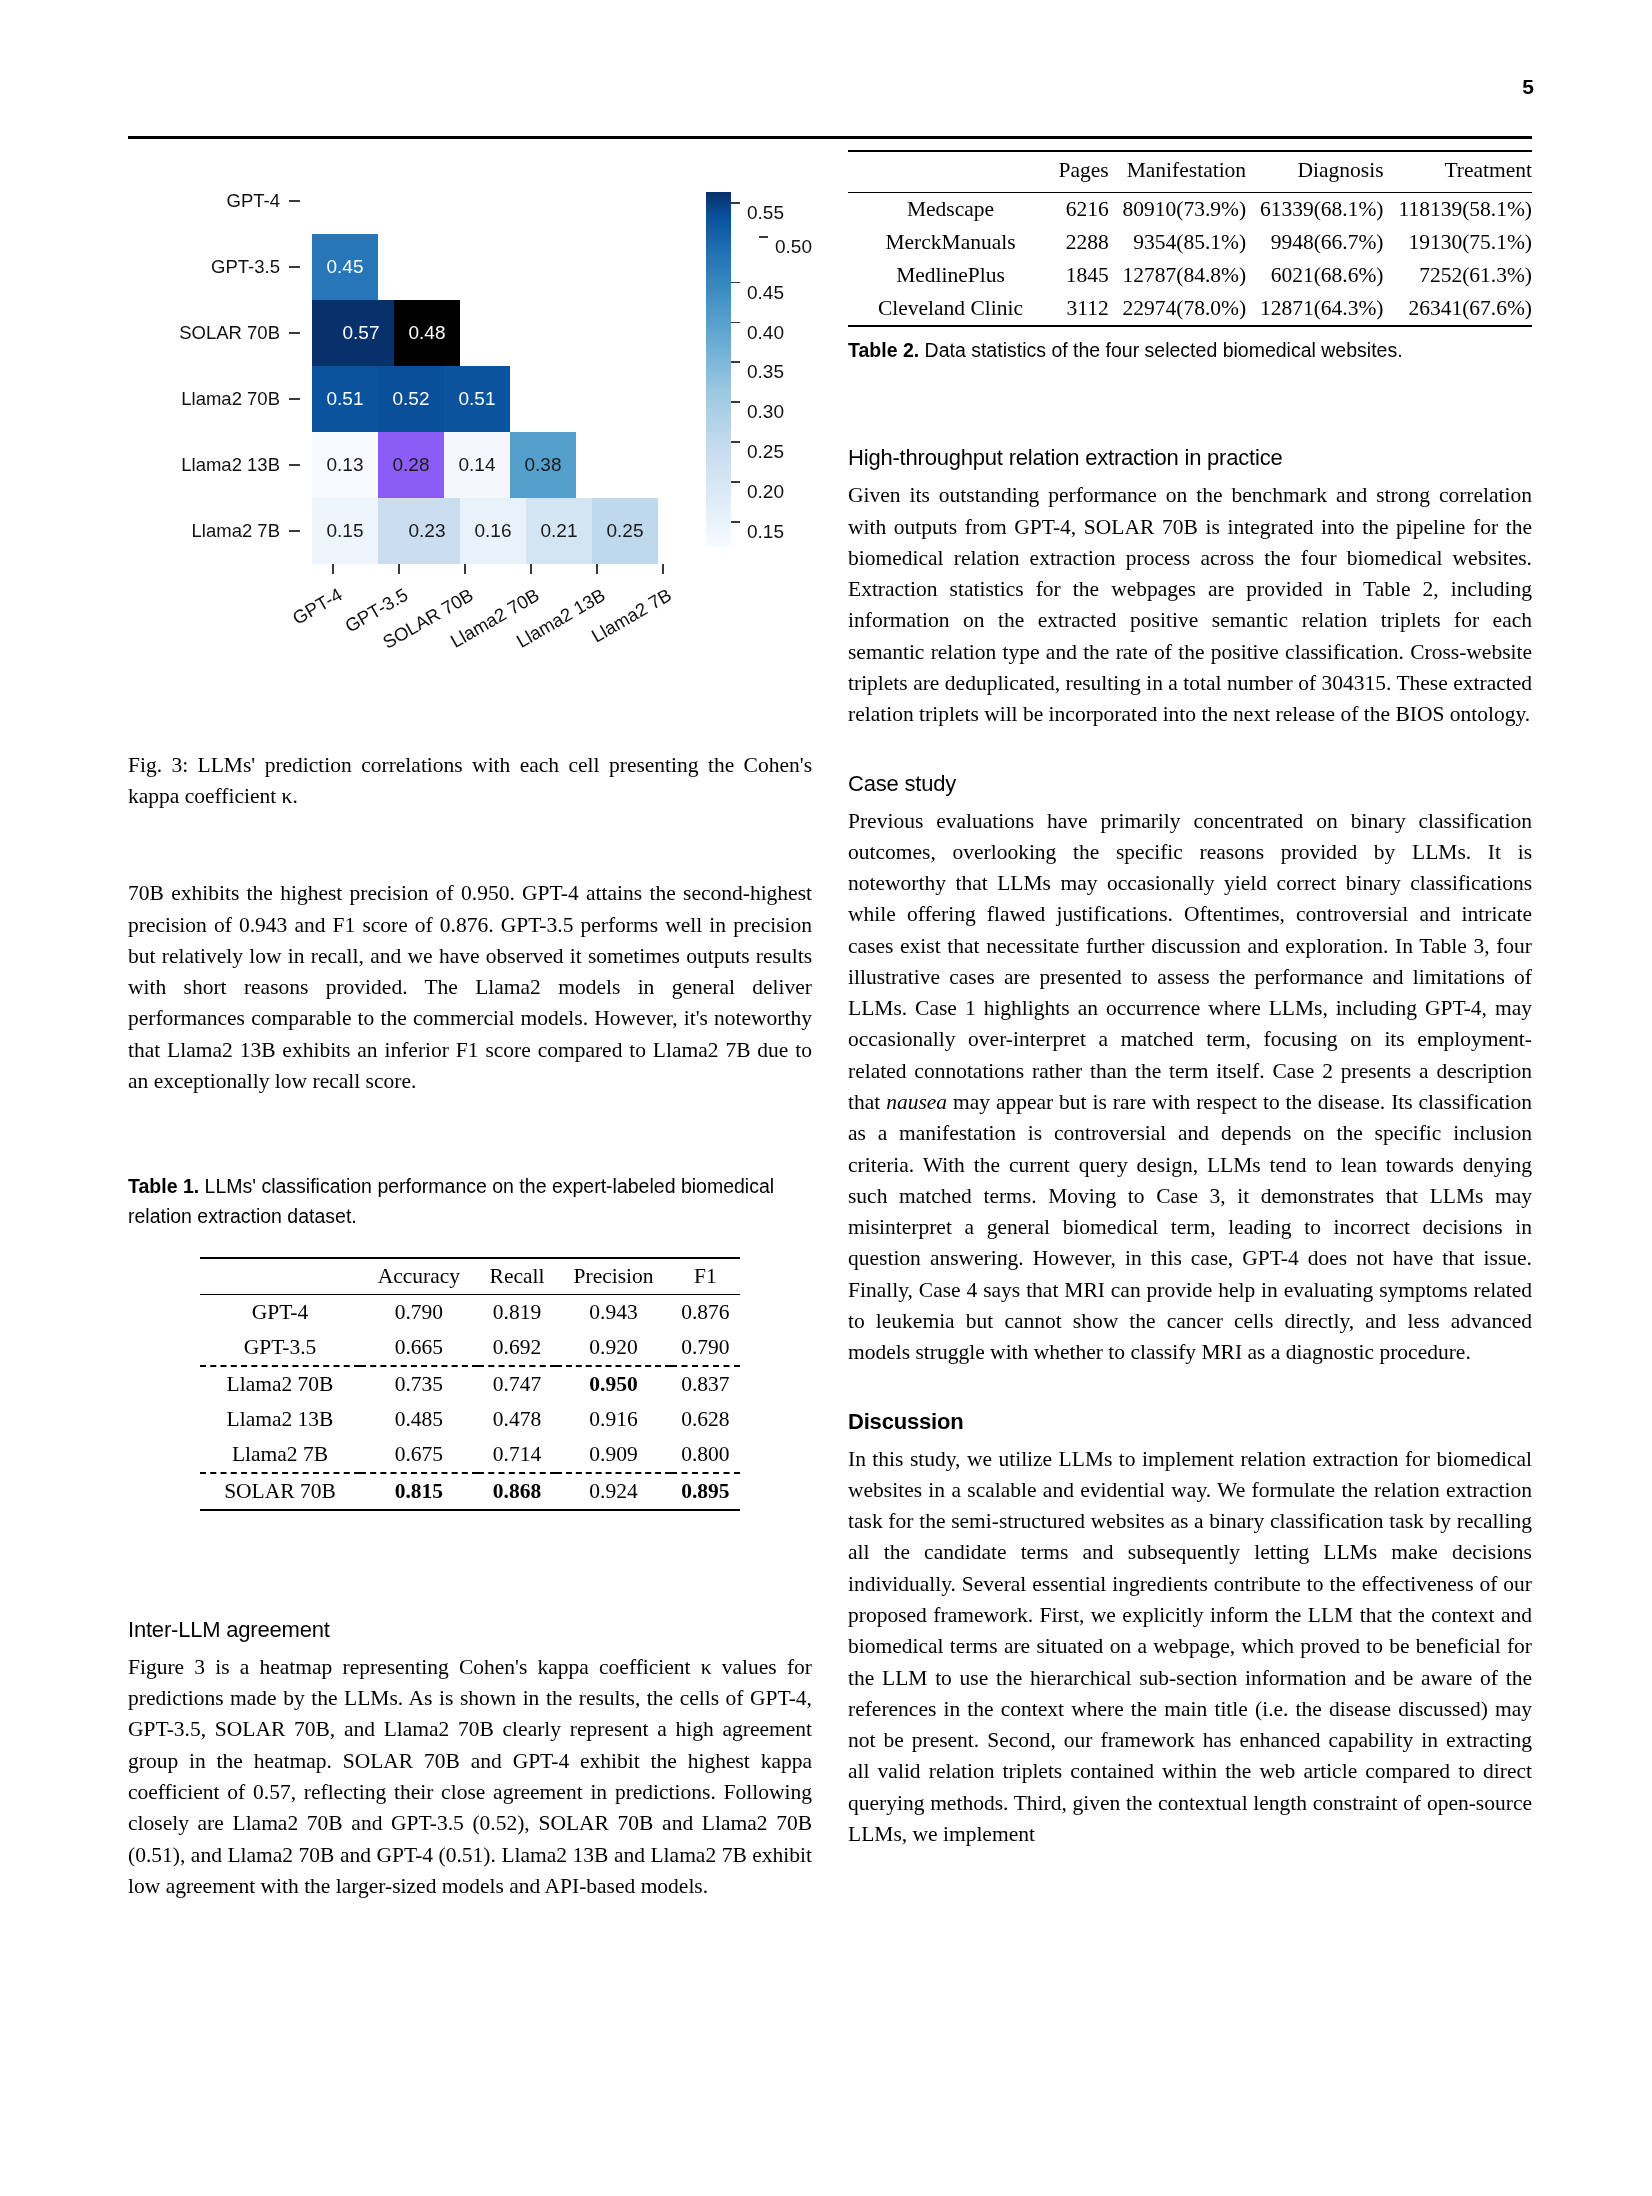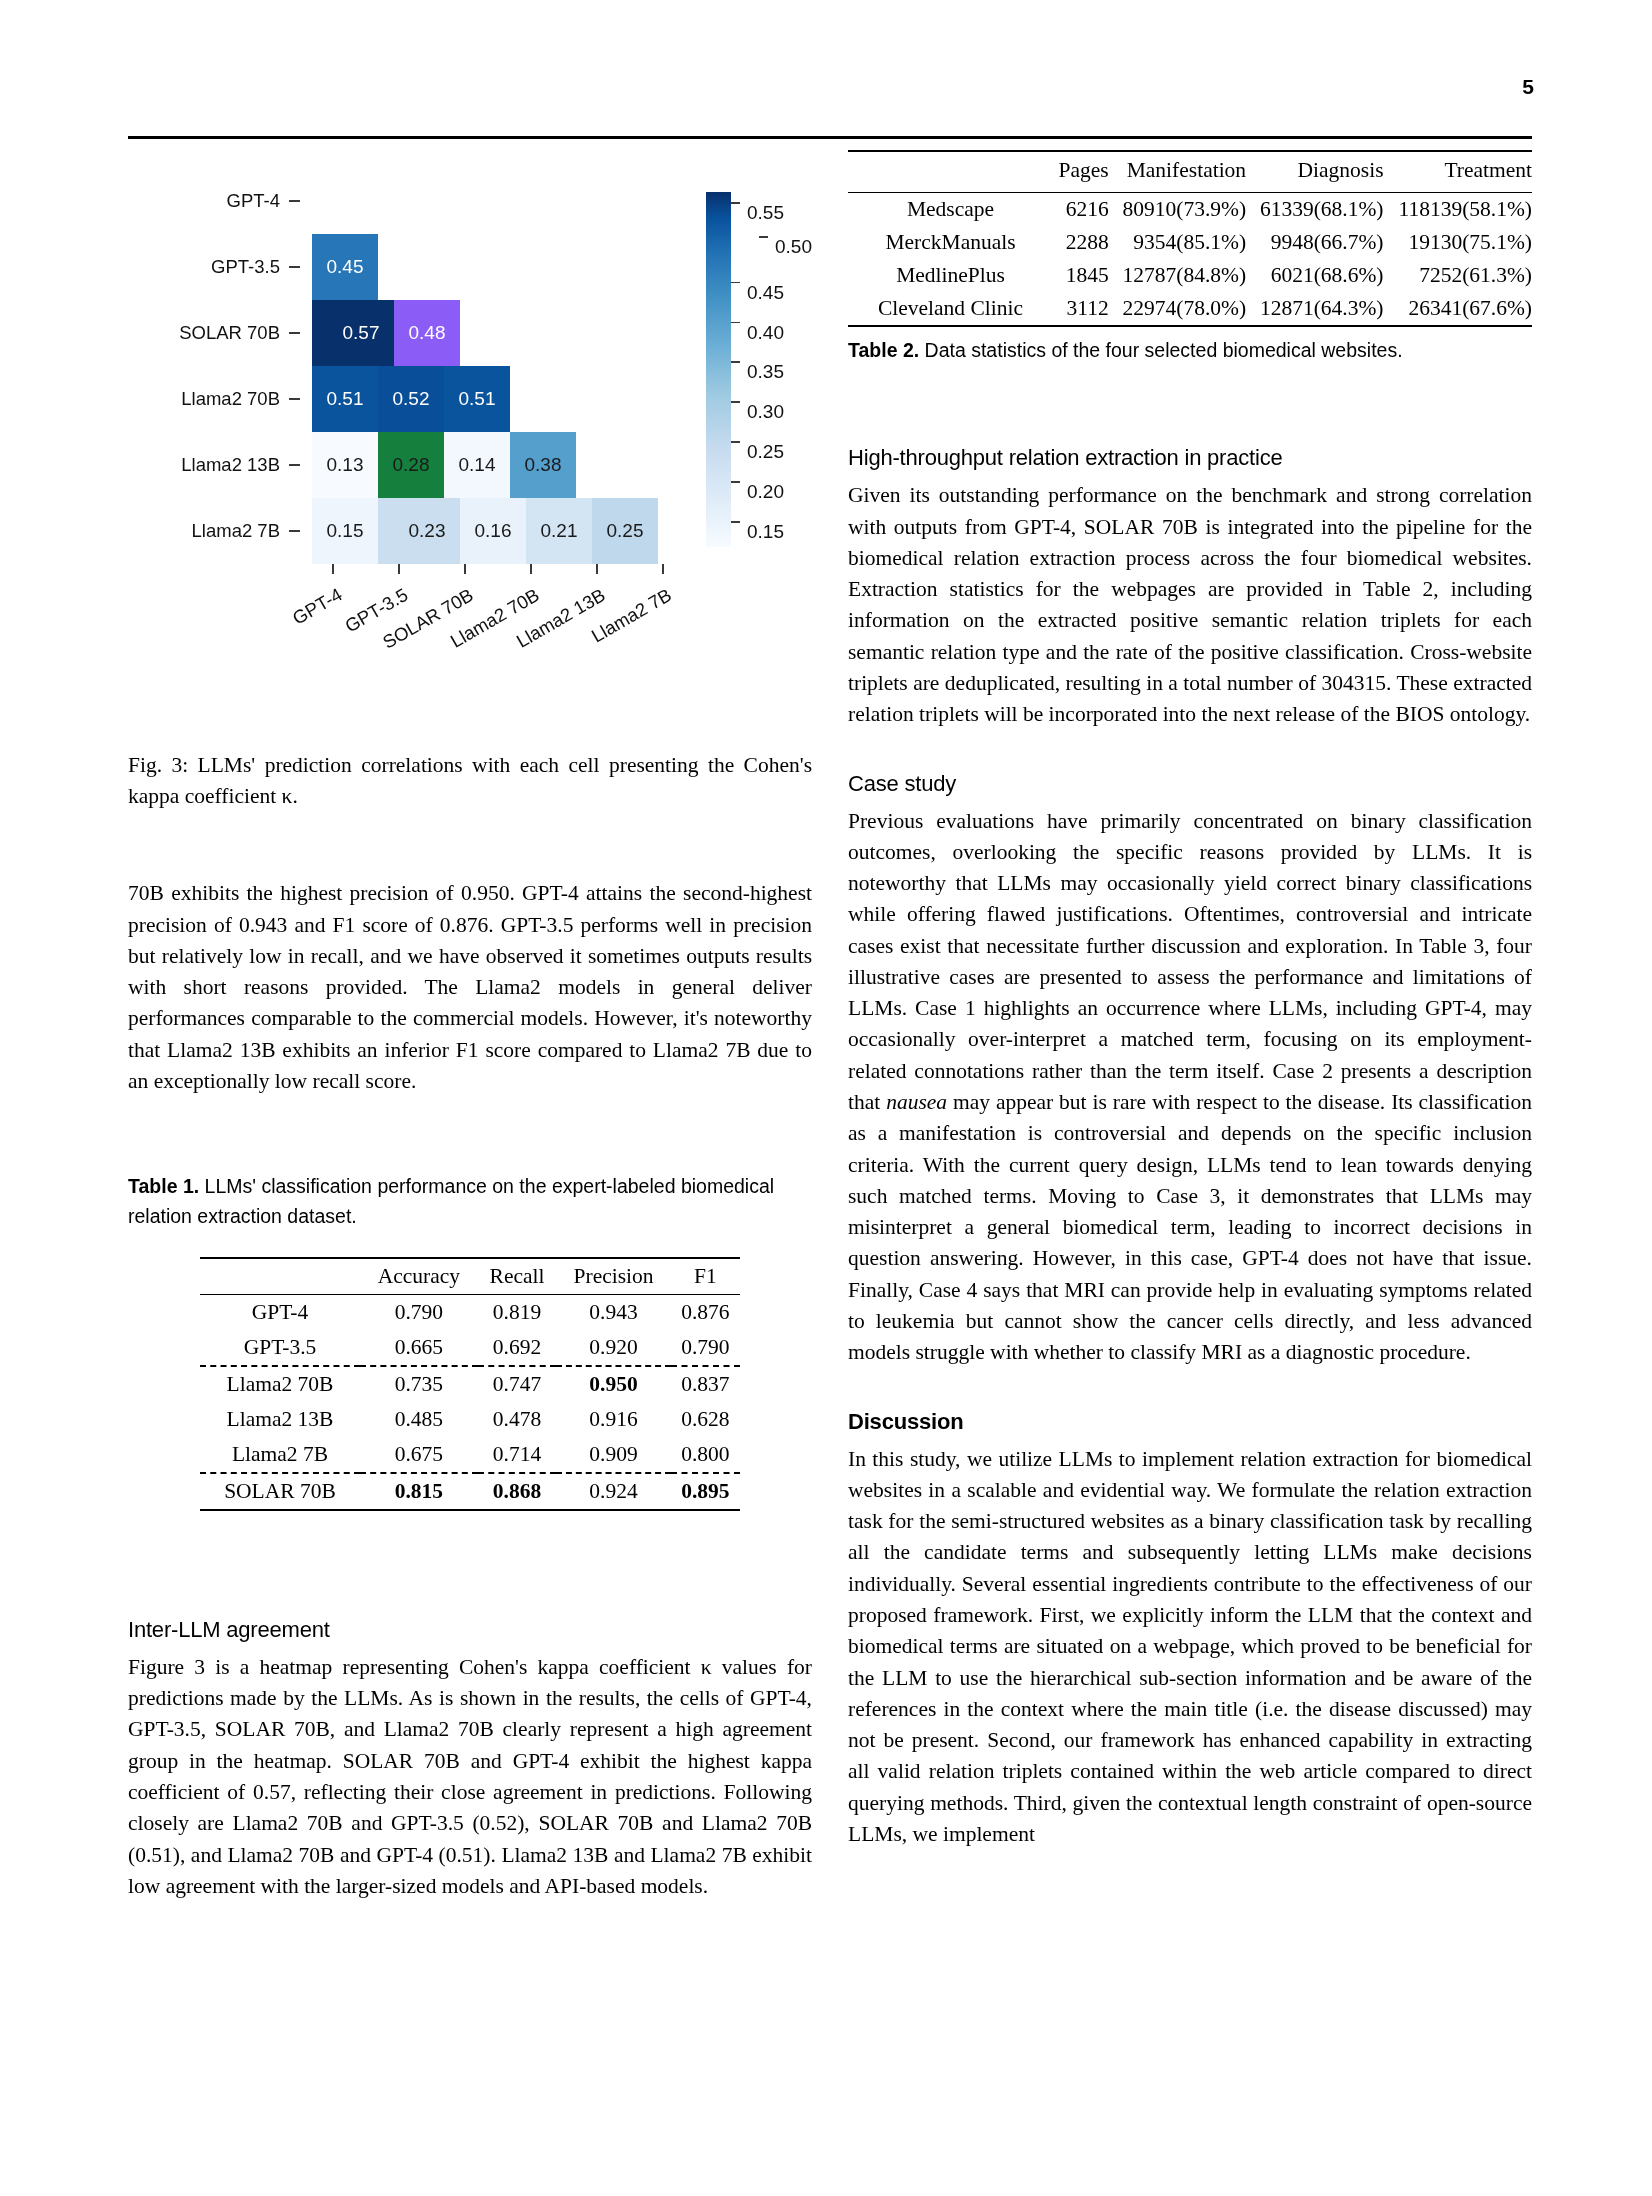--- a/index.html
+++ b/index.html
@@ -156,21 +156,21 @@
               <div class="hm-cell empty"></div>
               <div class="hm-cell empty"></div>
               <div class="hm-cell empty"></div>
               <div class="hm-cell empty"></div>
             </div>
           </div>
           <div class="hm-row">
             <div class="hm-ylabel">SOLAR 70B</div>
             <div class="hm-cells">
               <div class="hm-cell" style="background: rgb(8, 48, 107); color: rgb(255, 255, 255); padding-left: 16px;">0.57</div>
-              <div class="hm-cell" style="background: #8b5cf6; color: rgb(255, 255, 255);">0.48</div>
+              <div class="hm-cell" style="background: #000000; color: rgb(255, 255, 255);">0.48</div>
               <div class="hm-cell empty"></div>
               <div class="hm-cell empty"></div>
               <div class="hm-cell empty"></div>
               <div class="hm-cell empty"></div>
             </div>
           </div>
           <div class="hm-row">
             <div class="hm-ylabel">Llama2 70B</div>
             <div class="hm-cells">
               <div class="hm-cell" style="background: rgb(10, 84, 158); color: rgb(255, 255, 255);">0.51</div>
@@ -178,21 +178,21 @@
               <div class="hm-cell" style="background: rgb(10, 84, 158); color: rgb(255, 255, 255);">0.51</div>
               <div class="hm-cell empty"></div>
               <div class="hm-cell empty"></div>
               <div class="hm-cell empty"></div>
             </div>
           </div>
           <div class="hm-row">
             <div class="hm-ylabel">Llama2 13B</div>
             <div class="hm-cells">
               <div class="hm-cell" style="background: rgb(247, 251, 255); color: rgb(26, 26, 26);">0.13</div>
-              <div class="hm-cell" style="background: #15803d; color: rgb(26, 26, 26);">0.28</div>
+              <div class="hm-cell" style="background: #8b5cf6; color: rgb(26, 26, 26);">0.28</div>
               <div class="hm-cell" style="background: rgb(242, 248, 254); color: rgb(26, 26, 26);">0.14</div>
               <div class="hm-cell" style="background: rgb(85, 159, 205); color: rgb(26, 26, 26);">0.38</div>
               <div class="hm-cell empty"></div>
               <div class="hm-cell empty"></div>
             </div>
           </div>
           <div class="hm-row">
             <div class="hm-ylabel">Llama2 7B</div>
             <div class="hm-cells">
               <div class="hm-cell" style="background: rgb(238, 245, 252); color: rgb(26, 26, 26);">0.15</div>

